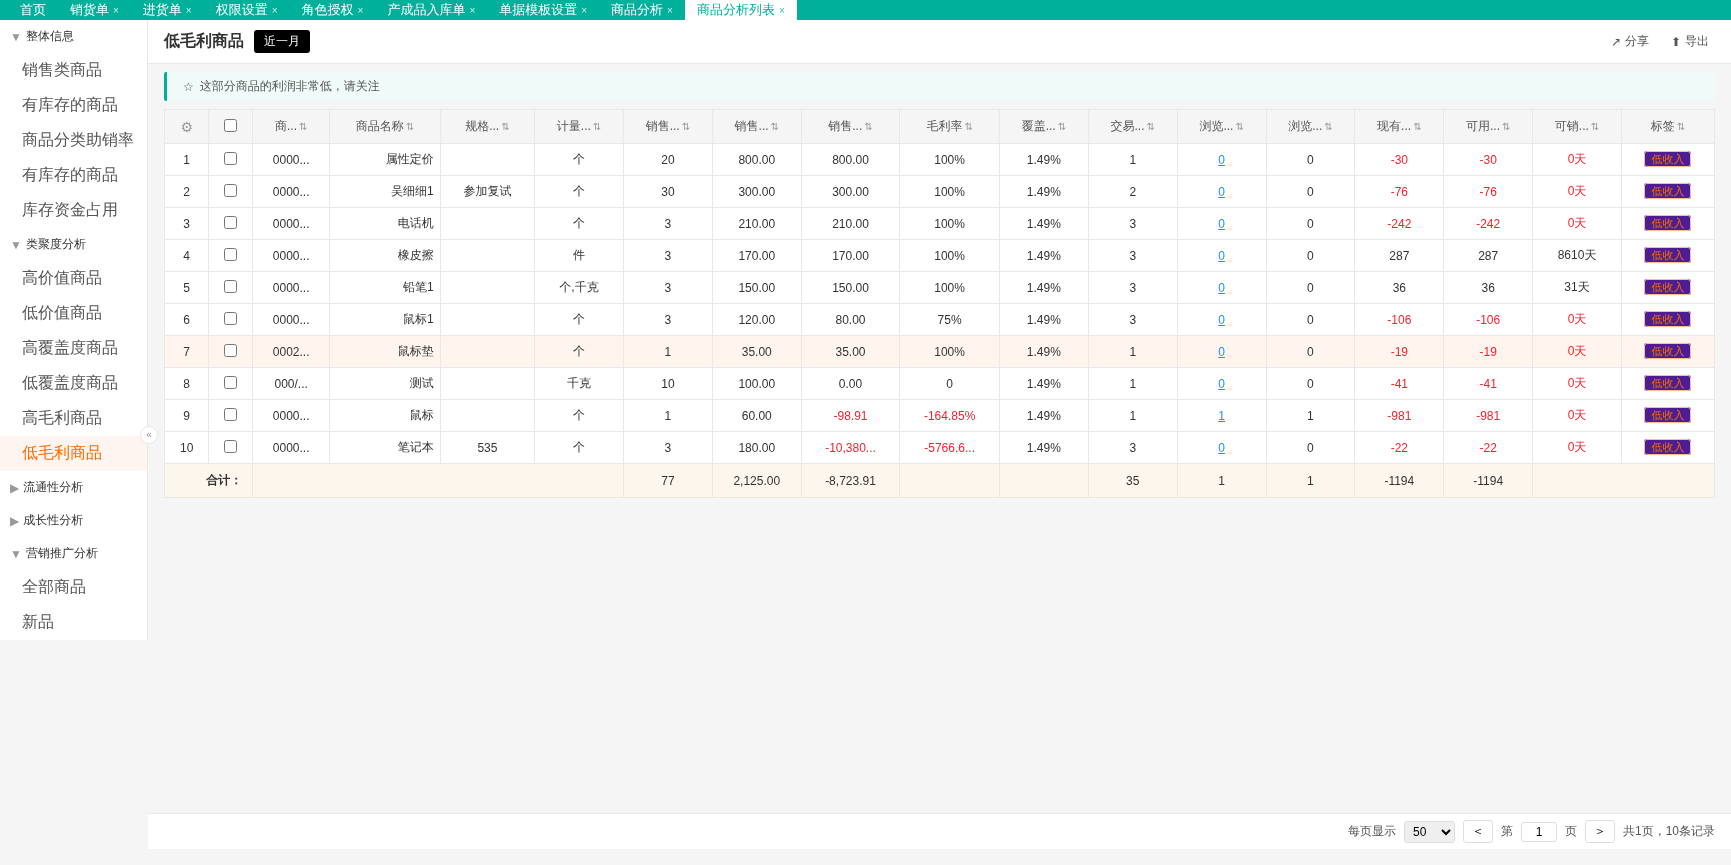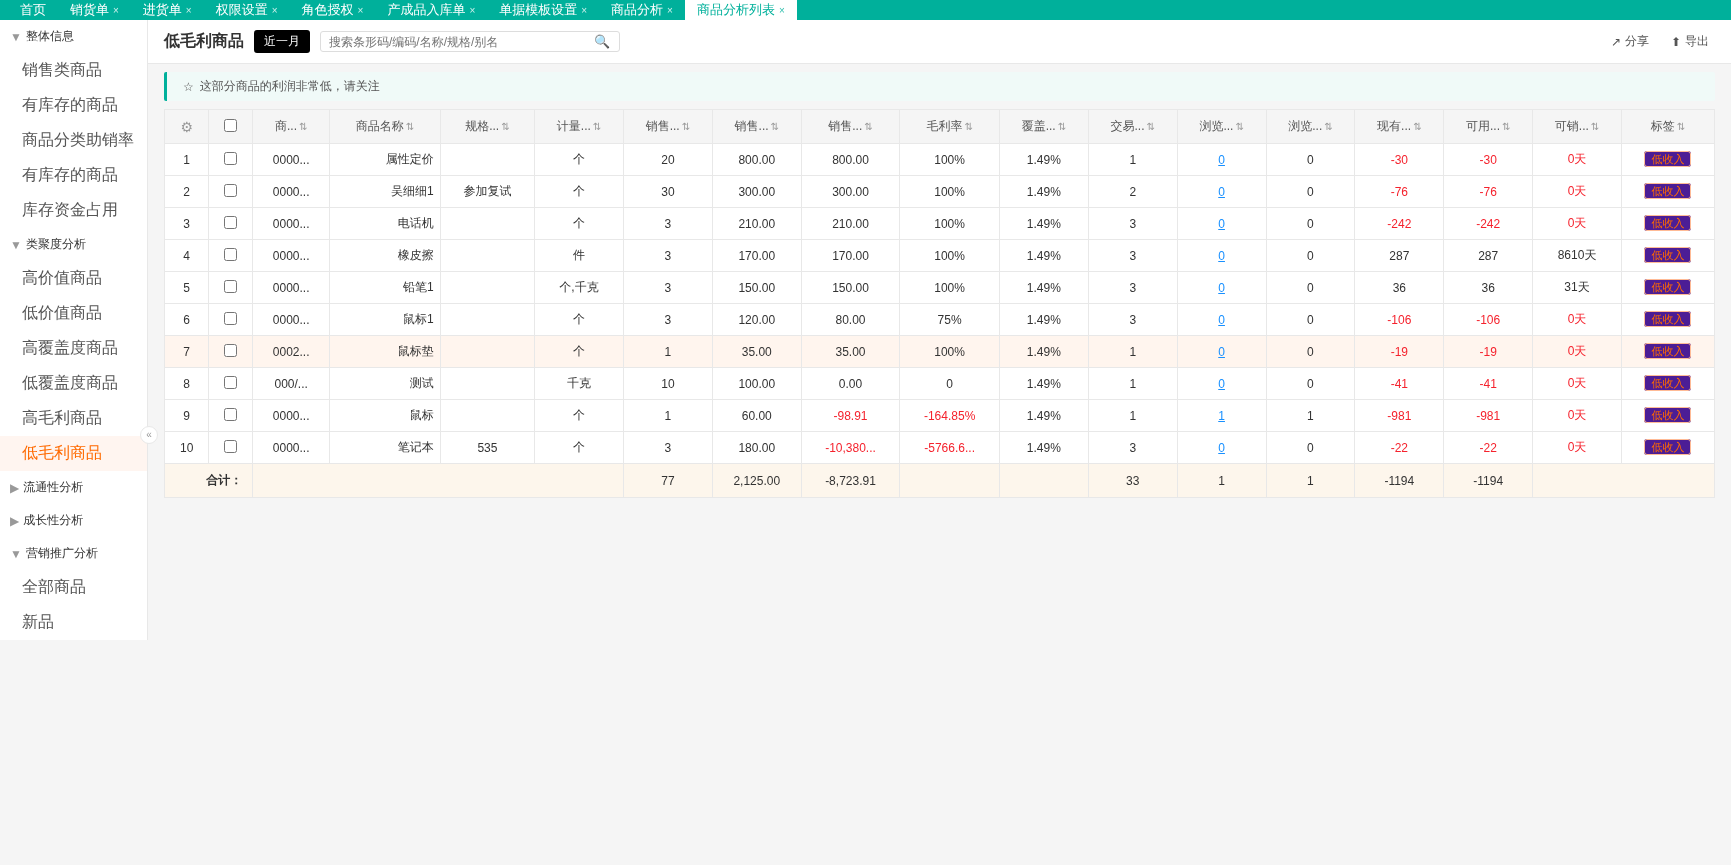--- a/index.html
+++ b/index.html
@@ -306,24 +306,20 @@
       <div class="sidebar-item">新品</div>
     </div>
     <div class="collapse-btn">«</div>
   </div>
 
   <div class="main-content">
 
     <div class="page-header">
       <span class="page-title">低毛利商品</span>
       <button class="period-btn">近一月</button>
-      <div class="search-box">
-        <input type="text" placeholder="搜索条形码/编码/名称/规格/别名" style="">
-        <span class="search-icon">🔍</span>
-      </div>
       <div class="header-actions">
         <div class="action-btn">
           <span>↗</span>
           <span>分享</span>
         </div>
         <div class="action-btn">
           <span>⬆</span>
           <span>导出</span>
         </div>
       </div>
@@ -562,26 +558,39 @@
           </tbody>
         <tfoot>
           <tr style="background:#fdf6ec;">
             <td colspan="2" style="font-weight:bold; text-align:right; padding:8px 10px; border:1px solid #e8e8e8;">合计：</td>
             <td colspan="4" style="border:1px solid #e8e8e8;"></td>
             <td style="border:1px solid #e8e8e8; text-align:center;">77</td>
             <td style="border:1px solid #e8e8e8; text-align:center;">2,125.00</td>
             <td style="border:1px solid #e8e8e8; text-align:center;">-8,723.91</td>
             <td style="border:1px solid #e8e8e8;"></td>
             <td style="border:1px solid #e8e8e8;"></td>
-            <td style="border:1px solid #e8e8e8; text-align:center;">33</td>
+            <td style="border:1px solid #e8e8e8; text-align:center;">35</td>
             <td style="border:1px solid #e8e8e8; text-align:center;">1</td>
             <td style="border:1px solid #e8e8e8; text-align:center;">1</td>
             <td style="border:1px solid #e8e8e8; text-align:center;">-1194</td>
             <td style="border:1px solid #e8e8e8; text-align:center;">-1194</td>
             <td colspan="2" style="border:1px solid #e8e8e8;"></td>
           </tr>
         </tfoot>
       </table>
     </div>
 
+    <div class="pagination-bar">
+      <span>每页显示</span>
+      <select class="page-size-select">
+        <option value="50">50</option>
+        <option value="100">100</option>
+      </select>
+      <button class="page-btn">＜</button>
+      <span>第</span>
+      <input class="page-input" type="text" value="1" style="">
+      <span>页</span>
+      <button class="page-btn">＞</button>
+      <span>共1页，10条记录</span>
+    </div>
 
   </div>
 </div>
 
 </body></html>

